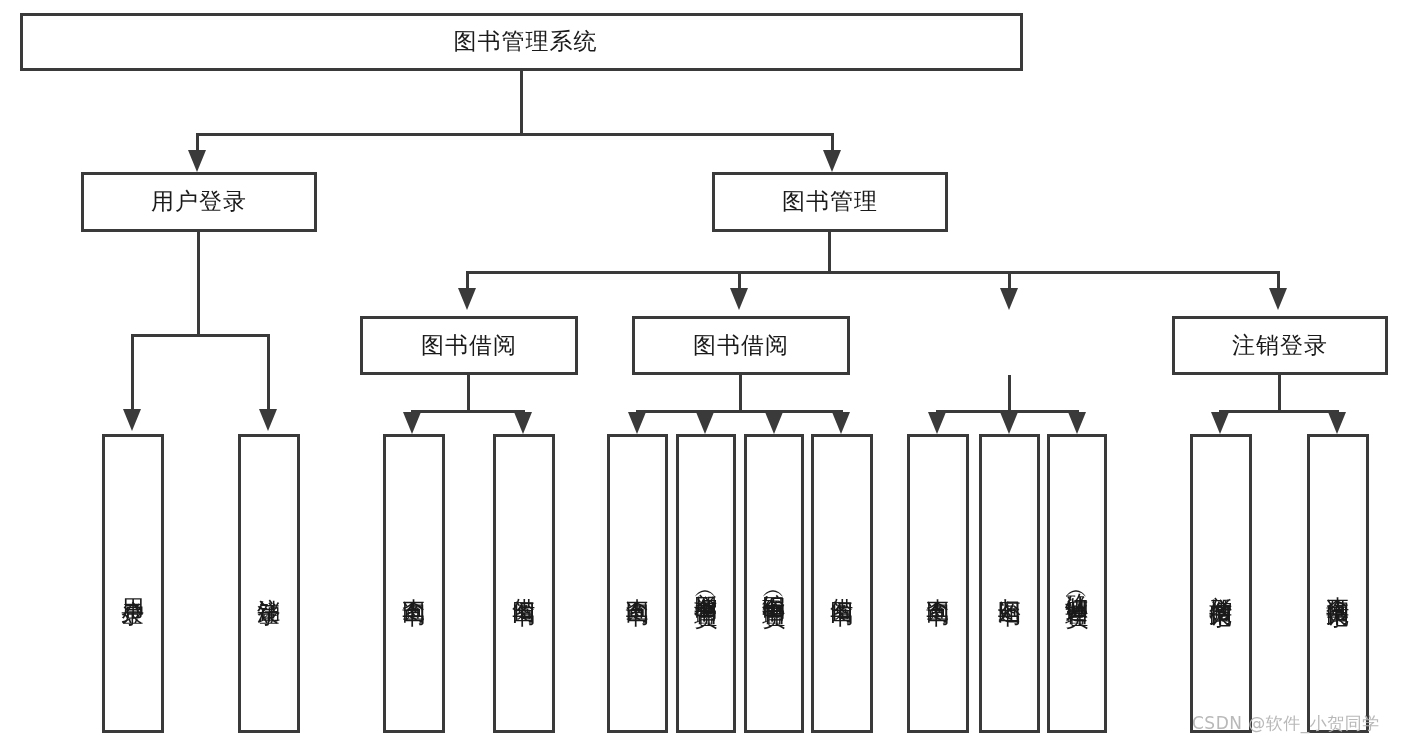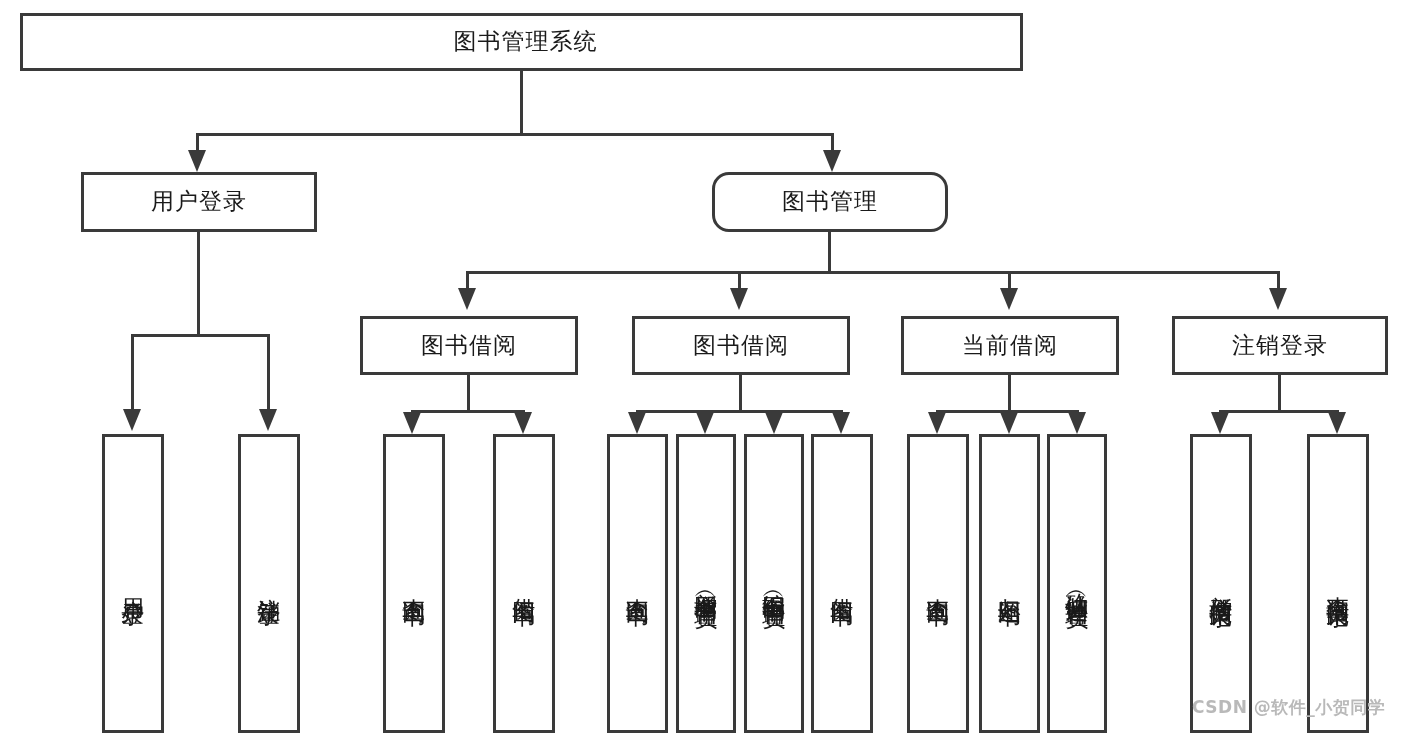--- a/index.html
+++ b/index.html
@@ -78,21 +78,21 @@
   <div class="node horiz" style="left:20px; top:13px; width:1003px; height:58px;padding-left:8px;">图书管理系统</div>
 
   <div class="line vline" style="left:520px; top:71px; width:3px; height:64px;"></div>
   <div class="line hline" style="left:196px; top:133px; width:638px; height:3px;"></div>
   <div class="line vline" style="left:196px; top:133px; width:3px; height:22px;"></div>
   <div class="arrow" style="left:188px; top:150px;"></div>
   <div class="line vline" style="left:831px; top:133px; width:3px; height:22px;"></div>
   <div class="arrow" style="left:823px; top:150px;"></div>
 
   <div class="node horiz" style="left:81px; top:172px; width:236px; height:60px;">用户登录</div>
-  <div class="node horiz" style="left:712px; top:172px; width:236px; height:60px;border-radius:17px;">图书管理</div>
+  <div class="node horiz" style="left:712px; top:172px; width:236px; height:60px;">图书管理</div>
 
   <div class="line vline" style="left:197px; top:232px; width:3px; height:104px;"></div>
   <div class="line hline" style="left:131px; top:334px; width:139px; height:3px;"></div>
   <div class="line vline" style="left:131px; top:334px; width:3px; height:80px;"></div>
   <div class="arrow" style="left:123px; top:409px;"></div>
   <div class="line vline" style="left:267px; top:334px; width:3px; height:80px;"></div>
   <div class="arrow" style="left:259px; top:409px;"></div>
 
   <div class="line vline" style="left:828px; top:232px; width:3px; height:41px;"></div>
   <div class="line hline" style="left:466px; top:271px; width:814px; height:3px;"></div>
@@ -100,21 +100,20 @@
   <div class="arrow" style="left:458px; top:288px;"></div>
   <div class="line vline" style="left:738px; top:271px; width:3px; height:22px;"></div>
   <div class="arrow" style="left:730px; top:288px;"></div>
   <div class="line vline" style="left:1008px; top:271px; width:3px; height:22px;"></div>
   <div class="arrow" style="left:1000px; top:288px;"></div>
   <div class="line vline" style="left:1277px; top:271px; width:3px; height:22px;"></div>
   <div class="arrow" style="left:1269px; top:288px;"></div>
 
   <div class="node horiz" style="left:360px; top:316px; width:218px; height:59px;">图书借阅</div>
   <div class="node horiz" style="left:632px; top:316px; width:218px; height:59px;">图书借阅</div>
-  <div class="node horiz" style="left:901px; top:316px; width:218px; height:59px;">当前借阅</div>
   <div class="node horiz" style="left:1172px; top:316px; width:216px; height:59px;">注销登录</div>
 
   <div class="line vline" style="left:467px; top:375px; width:3px; height:38px;"></div>
   <div class="line hline" style="left:411px; top:410px; width:114px; height:3px;"></div>
   <div class="line vline" style="left:411px; top:410px; width:3px; height:8px;"></div>
   <div class="arrow" style="left:403px; top:412px;"></div>
   <div class="line vline" style="left:522px; top:410px; width:3px; height:8px;"></div>
   <div class="arrow" style="left:514px; top:412px;"></div>
 
   <div class="line vline" style="left:739px; top:375px; width:3px; height:38px;"></div>
@@ -181,15 +180,15 @@
     <span class="vtext">确认归还（管理员）</span>
   </div>
 
   <div class="node vert" style="left:1190px; top:434px; width:62px; height:299px;">
     <span class="vtext">新增借阅记录</span>
   </div>
   <div class="node vert" style="left:1307px; top:434px; width:62px; height:299px;">
     <span class="vtext">查询借阅记录</span>
   </div>
 
-  <div class="watermark" style="left:1192px; top:696px;font-weight:bold;">CSDN @软件_小贺同学</div>
+  <div class="watermark" style="left:1192px; top:712px;">CSDN @软件_小贺同学</div>
 
 </div>
 
 </body></html>

